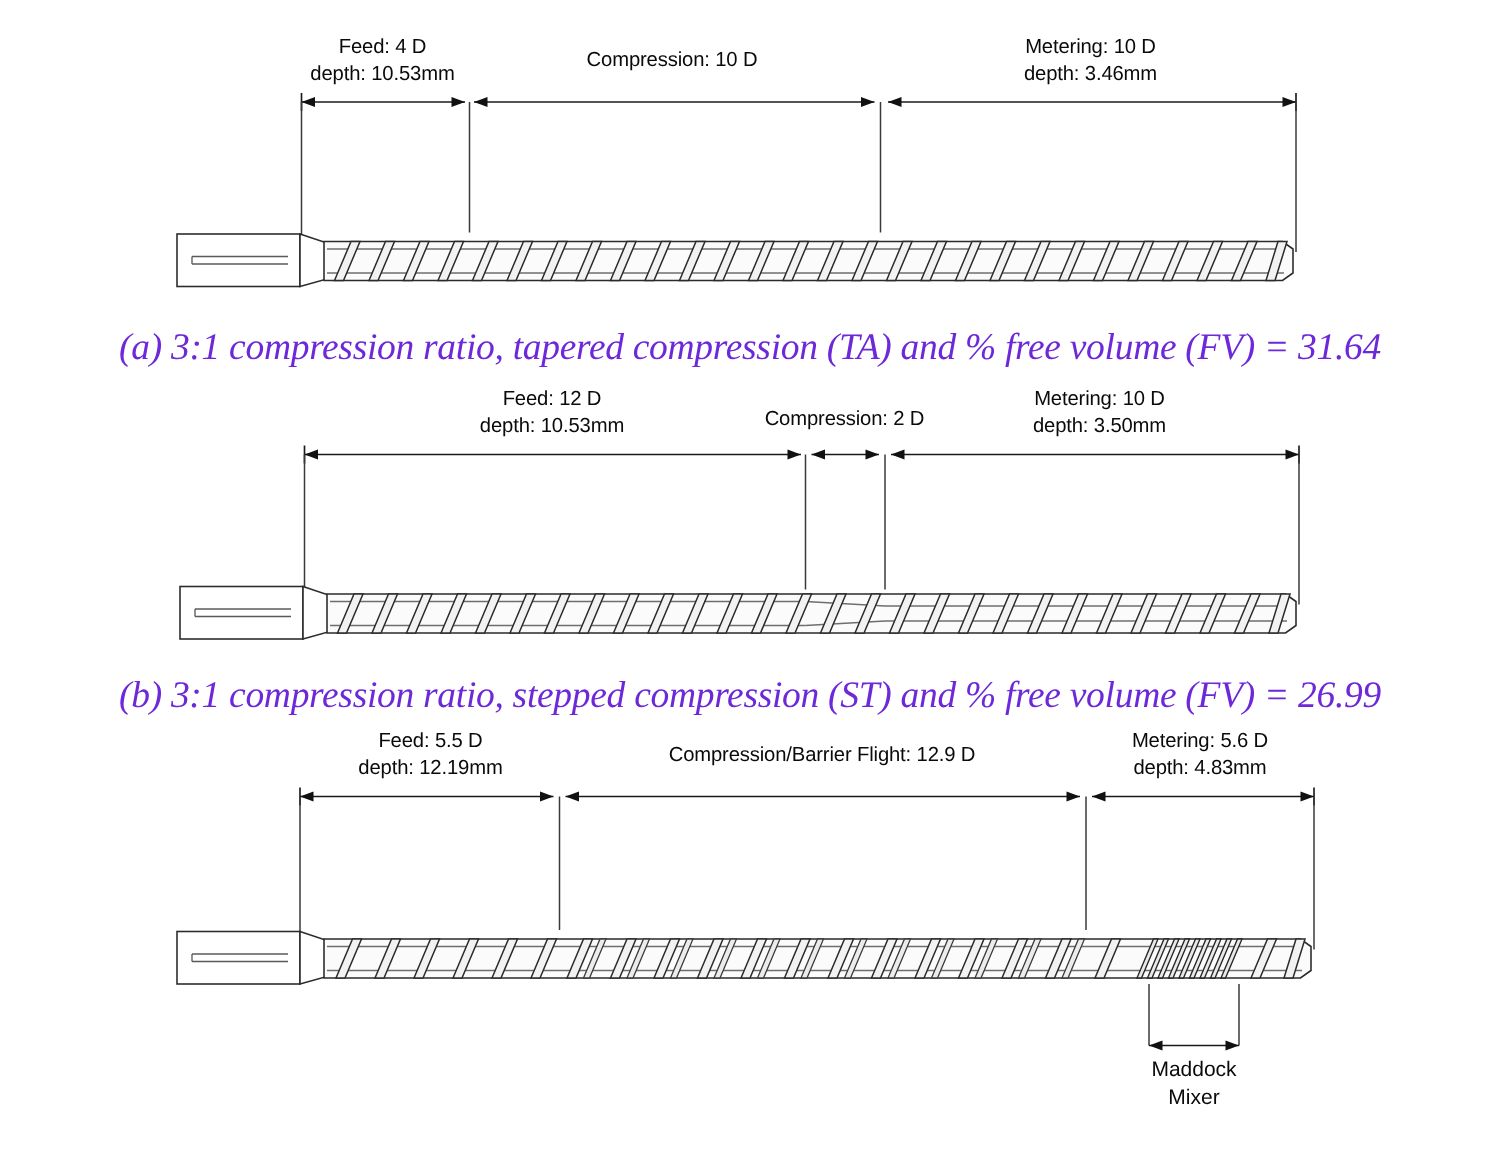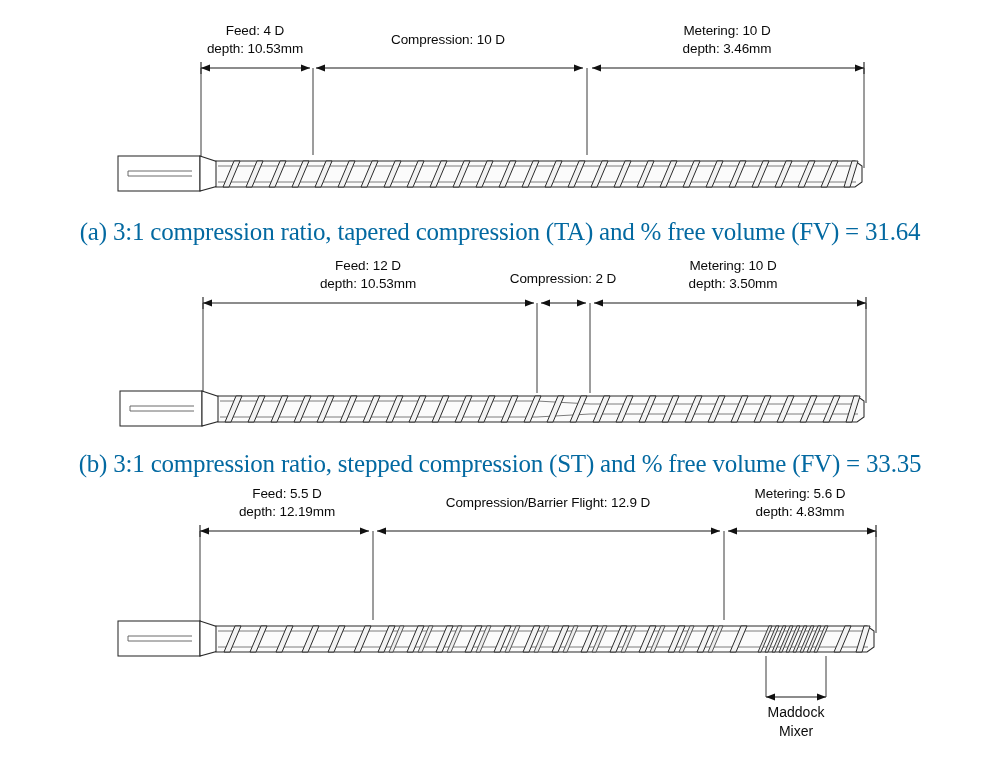--- a/index.html
+++ b/index.html
@@ -30,22 +30,23 @@
   #panel-c { top: 458px; height: 312px; }
 
   .caption {
     position: absolute;
     left: 0;
     width: 1000px;
     text-align: center;
     font-family: "Liberation Serif", "DejaVu Serif", serif;
     font-size: 25px;
     letter-spacing: -0.2px;
-    color: #0369a1;
+    color: #6d28d9;
     white-space: nowrap;
+    font-style: italic;
   }
   #caption-a { top: 218px; }
   #caption-b { top: 450px; }
 
   svg { display: block; }
   .dimline { stroke: #1a1a1a; stroke-width: 1.1; fill: none; }
   .extline { stroke: #3a3a3a; stroke-width: 1.0; fill: none; }
   .arrow { fill: #111111; stroke: none; }
   .screw-outline { stroke: #2b2b2b; stroke-width: 1.05; fill: #ffffff; }
   .screw-body { stroke: #2b2b2b; stroke-width: 1.05; fill: #fbfbfb; }
@@ -233,21 +234,21 @@
           <polygon class="flight" points="754,189 765,163 771,163 760,189"></polygon>
           <polygon class="flight" points="777,189 788,163 794,163 783,189"></polygon>
           <polygon class="flight" points="800,189 811,163 817,163 806,189"></polygon>
           <polygon class="flight" points="823,189 834,163 840,163 829,189"></polygon>
           <polygon class="flight" points="846,189 854,163 860,163 852,189"></polygon>
         </g>
       </g>
     </svg>
   </div>
 
-  <div class="caption" id="caption-b">(b) 3:1 compression ratio, stepped compression (ST) and % free volume (FV) = 33.35</div>
+  <div class="caption" id="caption-b">(b) 3:1 compression ratio, stepped compression (ST) and % free volume (FV) = 26.99</div>
 
   <div class="panel" id="panel-c">
     <svg width="1000" height="312" viewBox="0 0 1000 312">
 
       <text class="dimlabel" x="287" y="40">Feed: 5.5 D</text>
       <text class="dimlabel" x="287" y="58">depth: 12.19mm</text>
 
       <text class="dimlabel" x="548" y="49">Compression/Barrier Flight: 12.9 D</text>
 
       <text class="dimlabel" x="800" y="40">Metering: 5.6 D</text>

